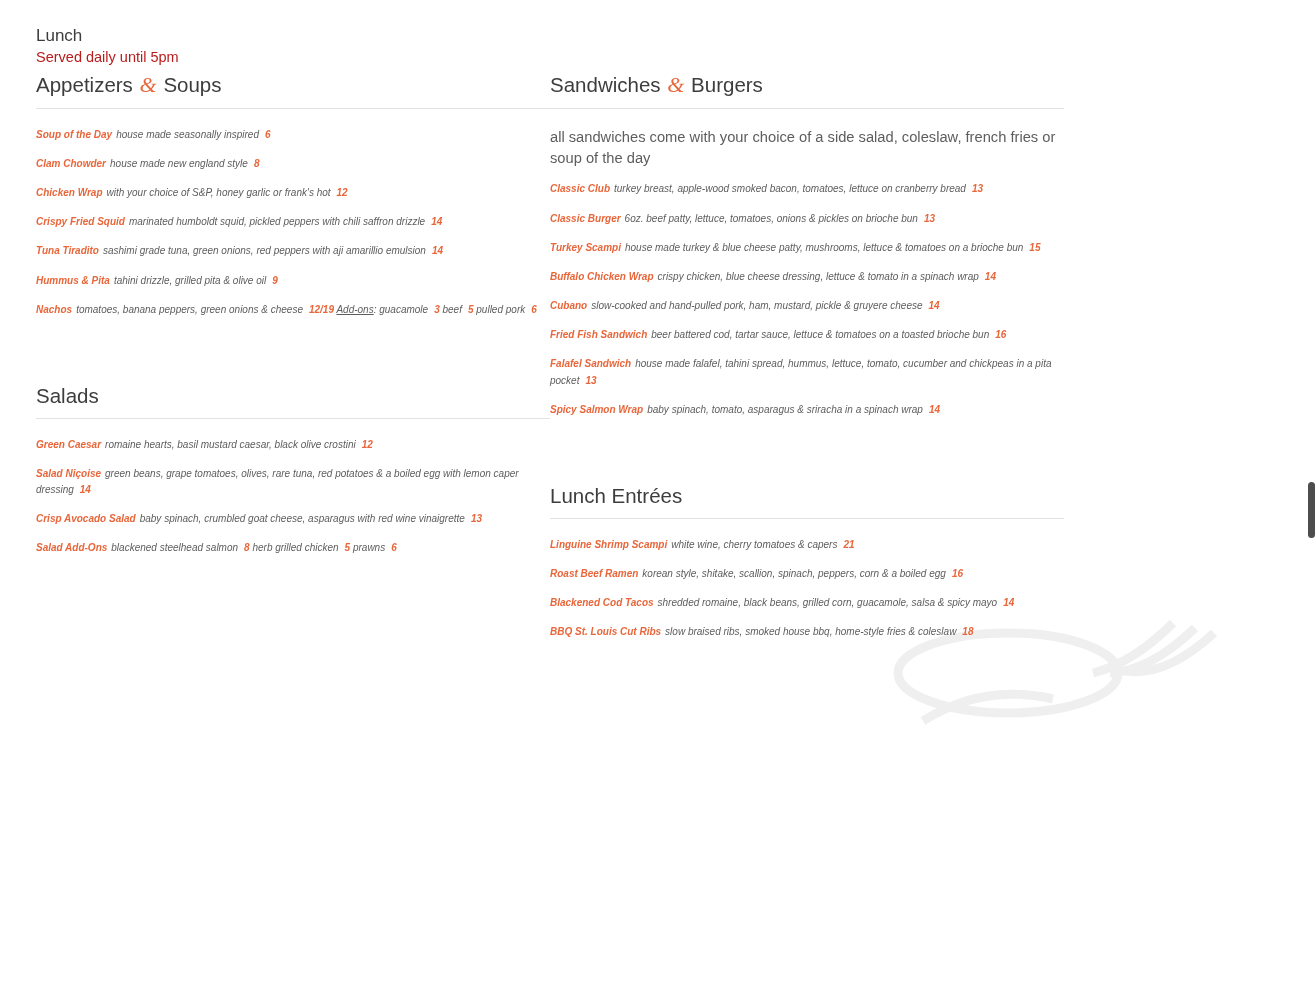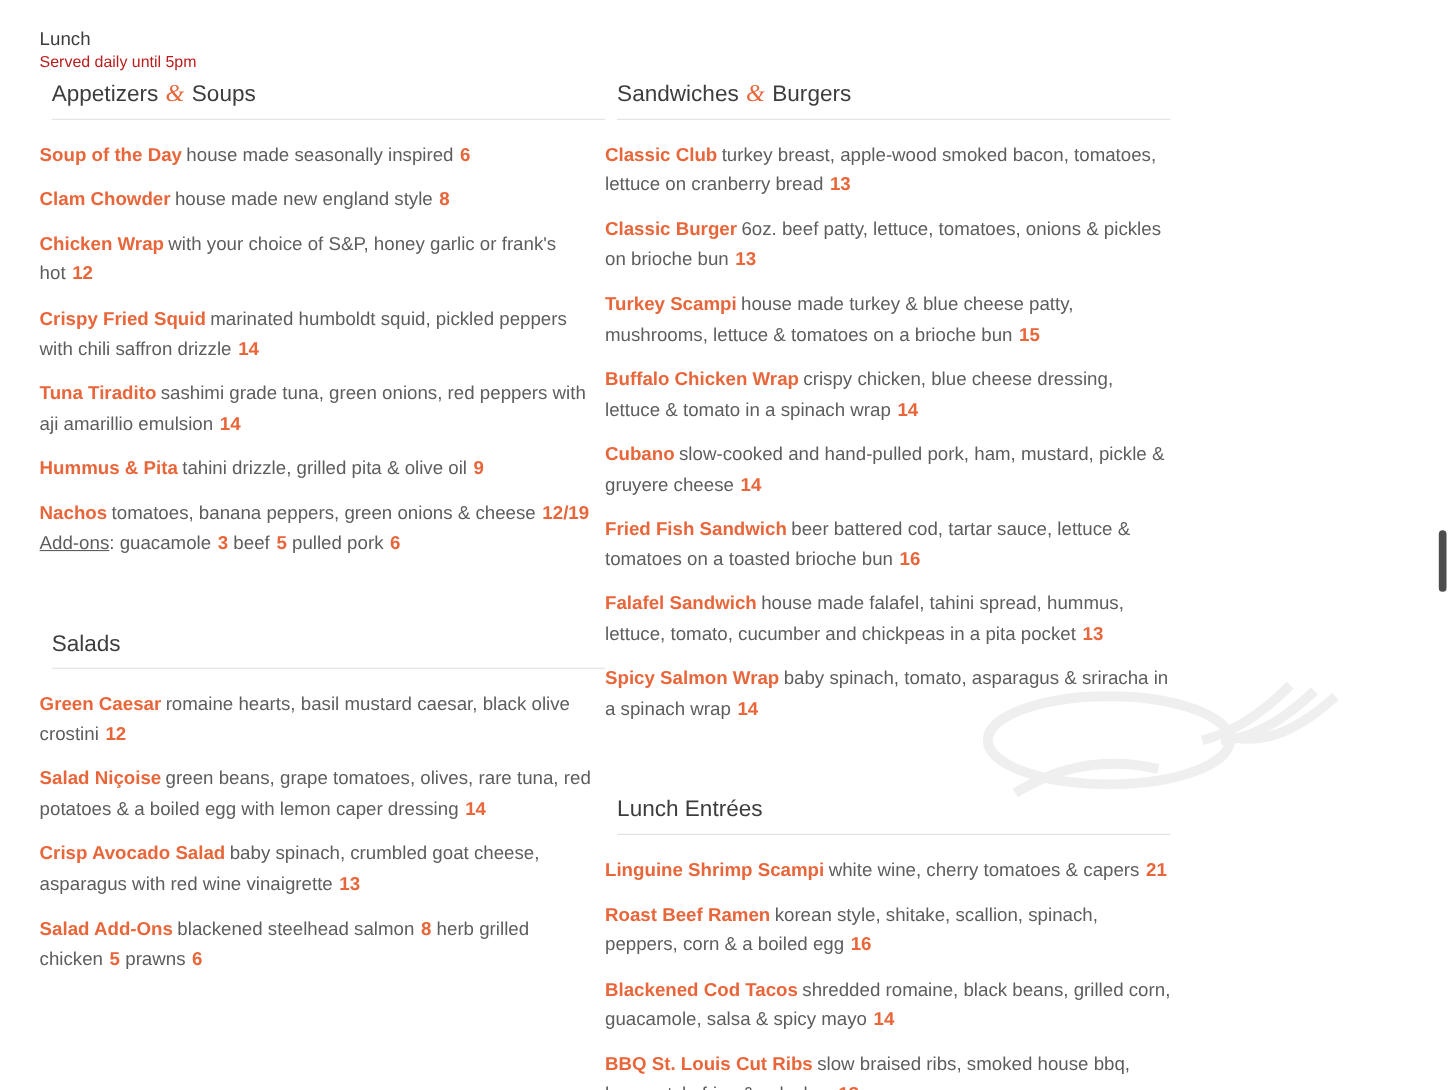--- a/index.html
+++ b/index.html
@@ -81,43 +81,44 @@
   }
   .col.left { margin-right: 0; }
   .col.right { margin-left: 0; }
 
   .section-head {
     font-size: 20.5px;
     color: #3d3d3d;
     font-weight: 400;
     padding-bottom: 9px;
     border-bottom: 1px solid #e2e2e2;
-    margin: 0 0 18px 11px;
+    margin: 0 0 18px 0;
     line-height: 1.25;
   }
   .amp {
     color: #e8663a;
     font-family: "Liberation Serif", serif;
     font-style: italic;
     font-size: 22px;
     padding: 0 1px;
   }
 
   .section-note {
     font-size: 14.7px;
     color: #5d5d5d;
     line-height: 1.45;
     margin: 0 0 12px 0;
   }
 
   .item {
-    font-size: 17px;
+    font-size: 10px;
     line-height: 1.62;
     margin-bottom: 13px;
     color: #5d5d5d;
+    font-style: italic;
   }
   .item-name {
     color: #e8663a;
     font-weight: 700;
     margin-right: 4px;
   }
   .item-desc {
     color: #5d5d5d;
   }
   .price {
@@ -234,20 +235,21 @@
       </div>
 
       <div class="col right">
 
         <h2 class="section-head">
           <span>Sandwiches</span>
           <span class="amp">&amp;</span>
           <span>Burgers</span>
         </h2>
 
+        <div class="section-note">all sandwiches come with your choice of a side salad, coleslaw, french fries or soup of the day</div>
 
         <div class="item">
           <span class="item-name">Classic Club</span><span class="item-desc">turkey breast, apple-wood smoked bacon, tomatoes, lettuce on cranberry bread</span><span class="price">13</span>
         </div>
         <div class="item">
           <span class="item-name">Classic Burger</span><span class="item-desc">6oz. beef patty, lettuce, tomatoes, onions &amp; pickles on brioche bun</span><span class="price">13</span>
         </div>
         <div class="item">
           <span class="item-name">Turkey Scampi</span><span class="item-desc">house made turkey &amp; blue cheese patty, mushrooms, lettuce &amp; tomatoes on a brioche bun</span><span class="price">15</span>
         </div>

